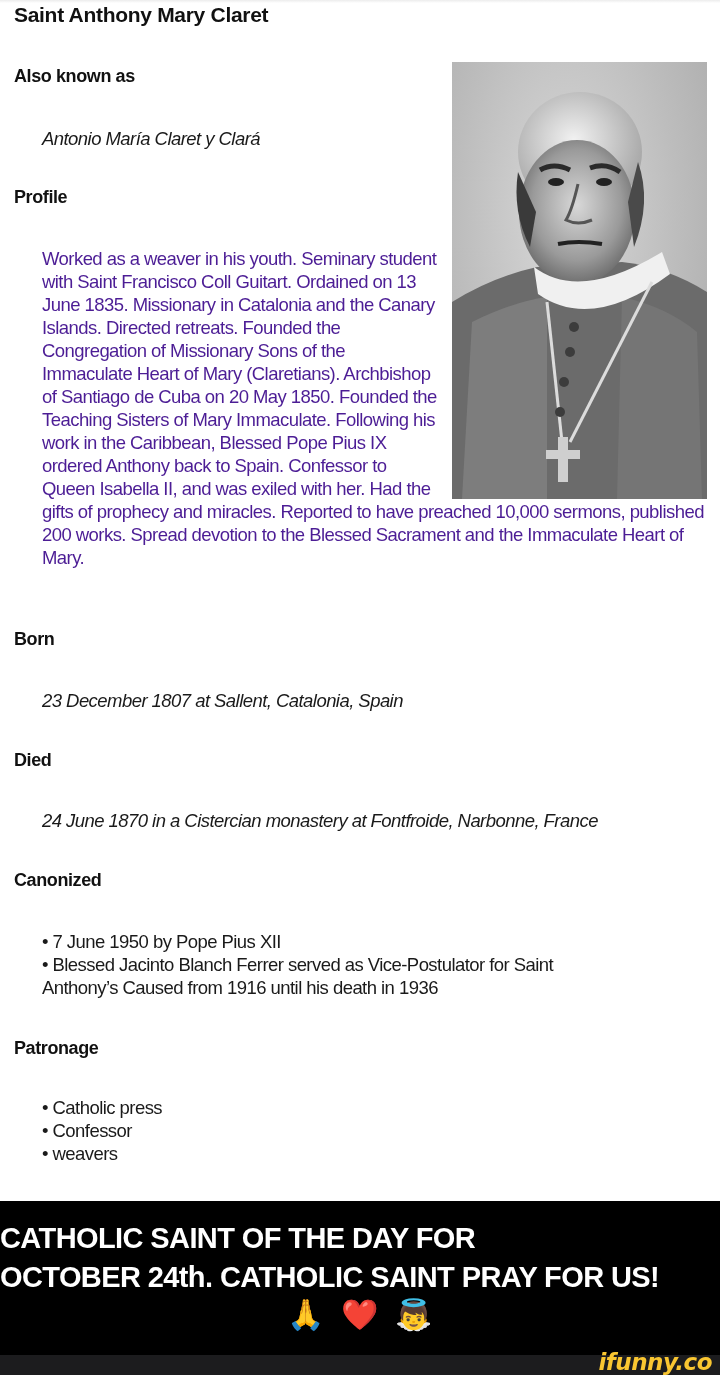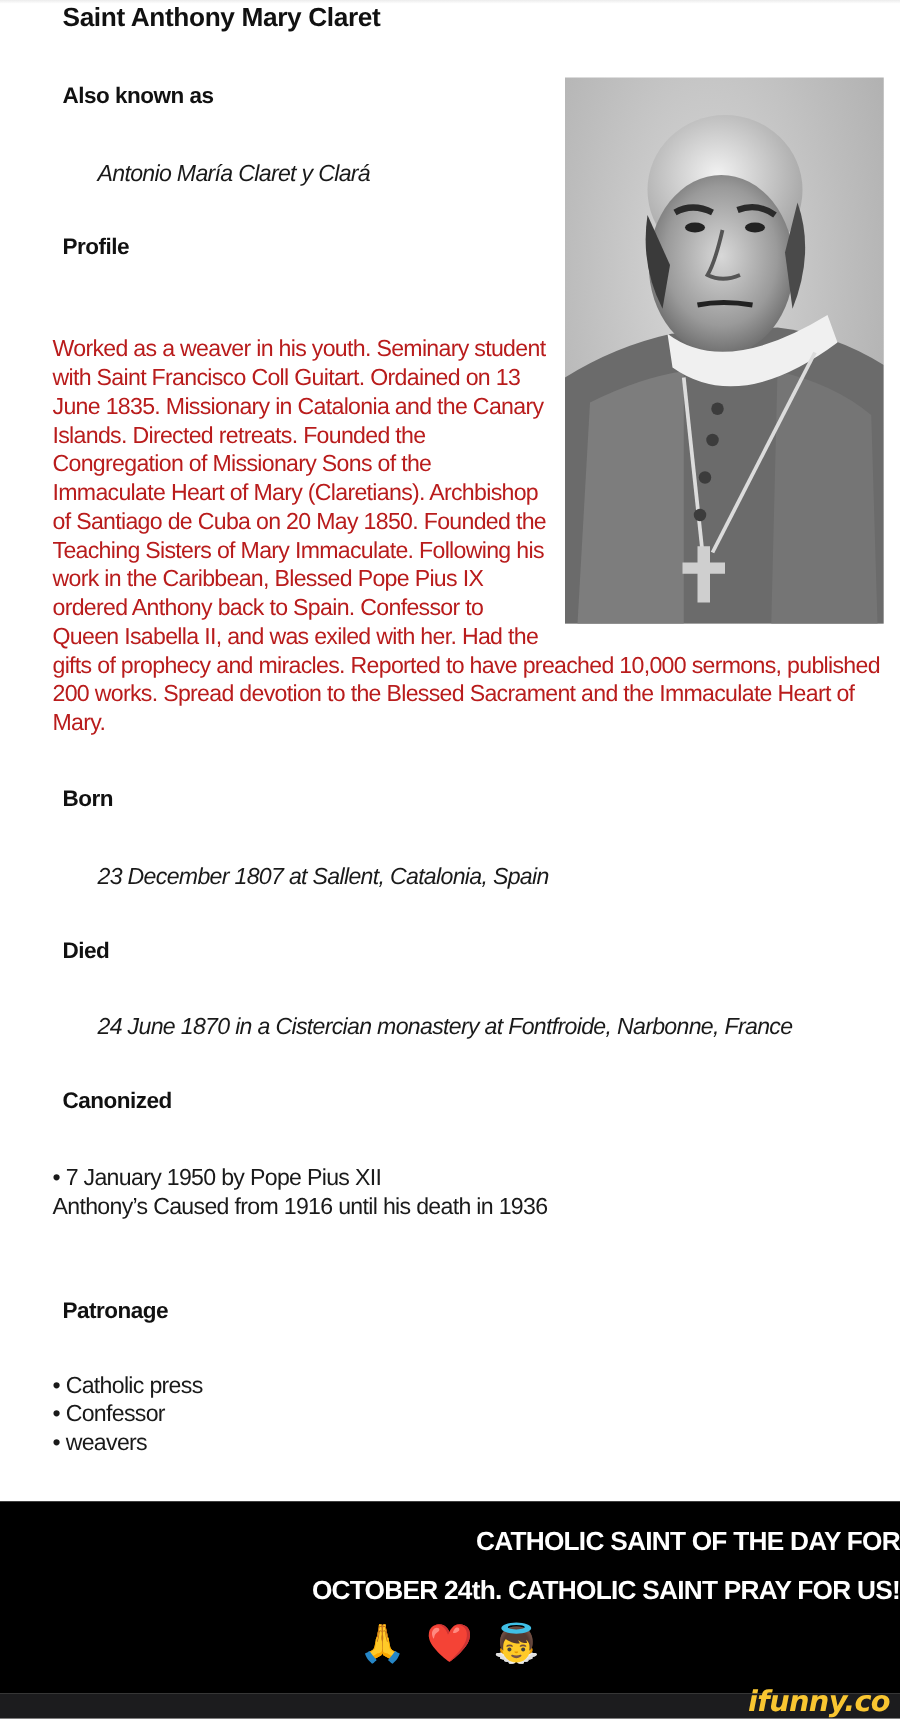--- a/index.html
+++ b/index.html
@@ -3,36 +3,36 @@
 <meta charset="utf-8">
 <style>
   html, body { margin: 0; padding: 0; }
   body {
     width: 720px; height: 1375px; position: relative; overflow: hidden;
     background: #ffffff; color: #1a1a1a;
     font-family: "Liberation Sans", sans-serif;
   }
   .top-shade { position: absolute; left: 0; top: 0; width: 720px; height: 3px;
     background: linear-gradient(#ececec, #ffffff); }
-  .abs { position: absolute; white-space: nowrap; margin-left: 36px; }
+  .abs { position: absolute; white-space: nowrap; }
   .h-title { left: 14px; top: 3px; font-size: 21px; font-weight: bold; color: #111; letter-spacing: -0.3px; }
   .h-sec { left: 14px; font-size: 18px; font-weight: bold; color: #111; letter-spacing: -0.4px; }
   .body-text { left: 42px; font-size: 18.5px; color: #1a1a1a; letter-spacing: -0.55px; line-height: 23px; font-style: italic; }
   .profile { position: absolute; left: 42px; top: 247px; width: 665px;
-    font-size: 18.5px; line-height: 23px; color: #b91c1c; letter-spacing: -0.55px; margin-top: 20px; }
+    font-size: 18.5px; line-height: 23px; color: #4c1d95; letter-spacing: -0.55px; }
   .profile .float-space { float: right; width: 270px; height: 253px; }
   .portrait { position: absolute; left: 452px; top: 62px; width: 255px; height: 437px;
     background: radial-gradient(ellipse at 45% 35%, #d9d9d9 0%, #bdbdbd 55%, #a8a8a8 100%);
     overflow: hidden; }
   .portrait svg { display: block; }
   .list { position: absolute; left: 42px; font-size: 18.5px; line-height: 23px; color: #1a1a1a; letter-spacing: -0.55px; }
   .list div { white-space: nowrap; }
   .banner { position: absolute; left: 0; top: 1201px; width: 720px; height: 154px; background: #000; }
-  .banner-line { position: absolute; left: 0; width: 720px; text-align: right; color: #fff;
-    font-weight: bold; font-size: 21px; letter-spacing: -0.6px; }
+  .banner-line { position: absolute; left: 0; width: 720px; text-align: left; color: #fff;
+    font-weight: bold; font-size: 29px; letter-spacing: -0.6px; }
   .emojis { position: absolute; left: 0; top: 1273px; width: 720px; text-align: center; font-size: 30px; }
   .emojis span { display: inline-block; margin: 0 4px; }
   .footer { position: absolute; left: 0; top: 1355px; width: 720px; height: 20px; background: #1c1c1e; }
   .brand { position: absolute; right: 8px; top: 1349px; color: #f9c631; font-weight: bold;
     font-size: 23px; letter-spacing: -0.5px; font-family: "DejaVu Sans", sans-serif; font-style: italic; }
 </style>
 </head>
 <body>
 
 <div class="top-shade"></div>
@@ -99,21 +99,22 @@
 </div>
 
 <div class="abs h-sec" style="top:629px">Born</div>
 <div class="abs body-text" style="top:689px">23 December 1807 at Sallent, Catalonia, Spain</div>
 
 <div class="abs h-sec" style="top:750px">Died</div>
 <div class="abs body-text" style="top:809px">24 June 1870 in a Cistercian monastery at Fontfroide, Narbonne, France</div>
 
 <div class="abs h-sec" style="top:870px">Canonized</div>
 <div class="list" style="top:930px">
-  <div>• 7 January 1950 by Pope Pius XII</div>
+  <div>• 7 June 1950 by Pope Pius XII</div>
+  <div>• Blessed Jacinto Blanch Ferrer served as Vice-Postulator for Saint</div>
   <div>Anthony’s Caused from 1916 until his death in 1936</div>
 </div>
 
 <div class="abs h-sec" style="top:1038px">Patronage</div>
 <div class="list" style="top:1096px">
   <div>• Catholic press</div>
   <div>• Confessor</div>
   <div>• weavers</div>
 </div>
 

